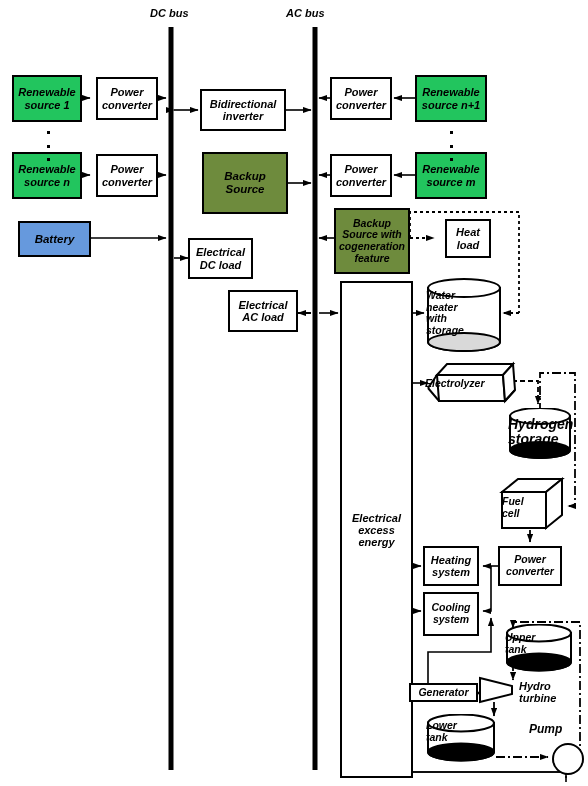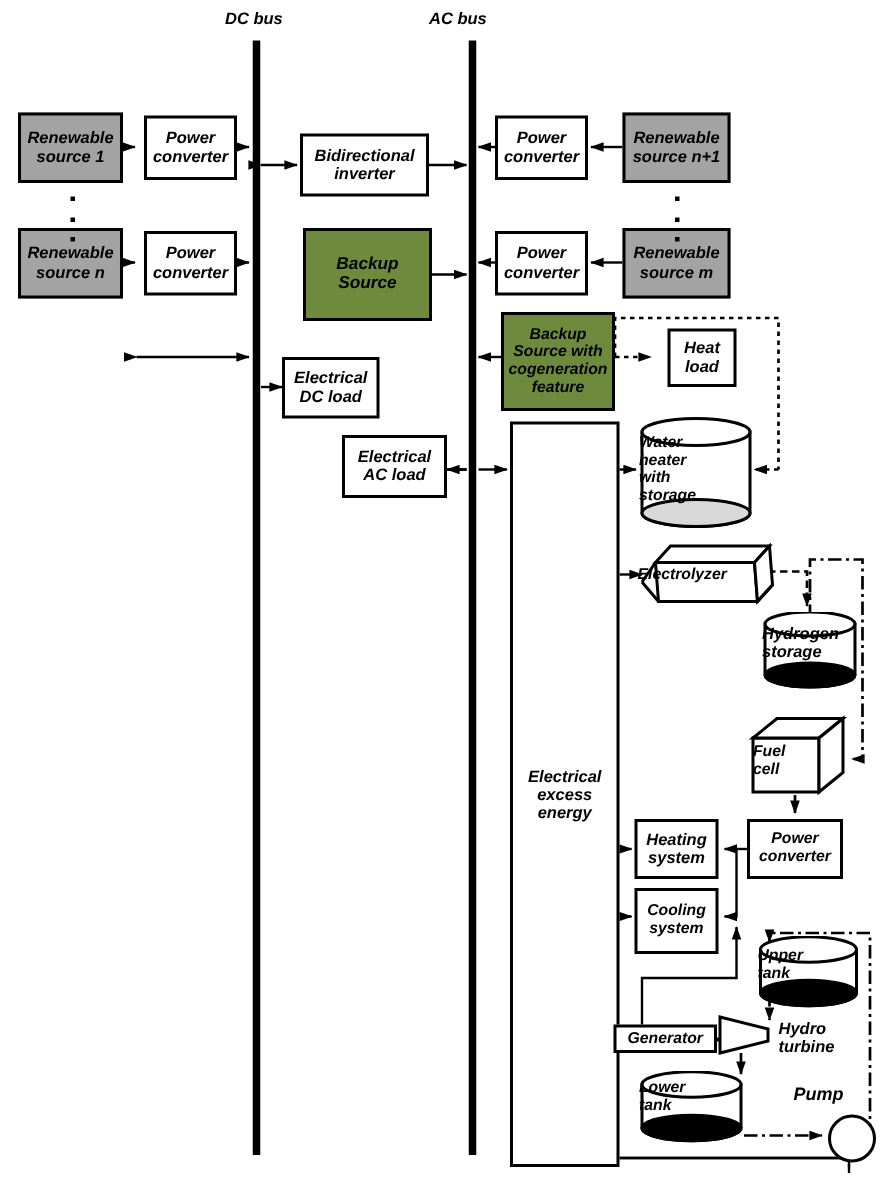--- a/index.html
+++ b/index.html
@@ -19,21 +19,21 @@
     font-style:italic;
     font-weight:bold;
     color:#000;
     line-height:1.12;
     z-index:5;
   }
   .rect{
     border:2px solid #000;
     background:#fff;
   }
-  .orange{background:#a3a3a3;}
+  .orange{background:#22c55e;}
   .green{background:#6E8B3D;}
   .blue{background:#6699DD;}
   .busLabel{
     position:absolute;
     font-style:italic;font-weight:bold;
     font-size:11px;color:#000;
     z-index:6;
     white-space:nowrap;
   }
   .freeLabel{
@@ -171,20 +171,23 @@
   <div class="node rect" style="left:96px;top:77px;width:62px;height:43px;font-size:11px;">
     <span style="white-space:pre-line;">Power
 converter</span>
   </div>
 
   <div class="node rect" style="left:96px;top:154px;width:62px;height:43px;font-size:11px;">
     <span style="white-space:pre-line;">Power
 converter</span>
   </div>
 
+  <div class="node rect blue" style="left:18px;top:221px;width:73px;height:36px;font-size:11.5px;">
+    <span>Battery</span>
+  </div>
 
   <div class="node rect" style="left:200px;top:89px;width:86px;height:42px;font-size:11px;">
     <span style="white-space:pre-line;">Bidirectional
 inverter</span>
   </div>
 
   <div class="node rect green" style="left:202px;top:152px;width:86px;height:62px;font-size:11.5px;">
     <span style="white-space:pre-line;">Backup
 Source</span>
   </div>
@@ -265,21 +268,21 @@
     </svg>
     <div class="lbl" style="top: 17px; font-size: 10.5px; white-space: pre-line;">Electrolyzer</div>
   </div>
 
   <div class="cyl" style="left:508px;top:408px;width:64px;height:52px;">
     <svg width="64" height="52" viewBox="0 0 64 52">
       <path d="M2,8 L2,42 A30,8 0 0 0 62,42 L62,8 z" fill="#fff" stroke="#000" stroke-width="2"></path>
       <ellipse cx="32" cy="42" rx="30" ry="8" fill="#000" stroke="#000" stroke-width="2"></ellipse>
       <ellipse cx="32" cy="8" rx="30" ry="8" fill="#fff" stroke="#000" stroke-width="2"></ellipse>
     </svg>
-    <div class="lbl" style="top: 9px; font-size: 11px; white-space: pre-line;">Hydrogen
+    <div class="lbl" style="top: 9px; font-size: 14px; white-space: pre-line;">Hydrogen
 storage</div>
   </div>
 
   <div class="cyl" style="left:498px;top:476px;width:70px;height:58px;">
     <svg width="70" height="58" viewBox="0 0 70 58">
       <path d="M4,16 L48,16 L48,52 L4,52 z" fill="#fff" stroke="#000" stroke-width="2"></path>
       <path d="M4,16 L20,3 L64,3 L48,16 z" fill="#fff" stroke="#000" stroke-width="2"></path>
       <path d="M48,16 L64,3 L64,39 L48,52 z" fill="#fff" stroke="#000" stroke-width="2"></path>
     </svg>
     <div class="lbl" style="top: 20px; left: 4px; right: 22px; font-size: 10.5px; white-space: pre-line;">Fuel

